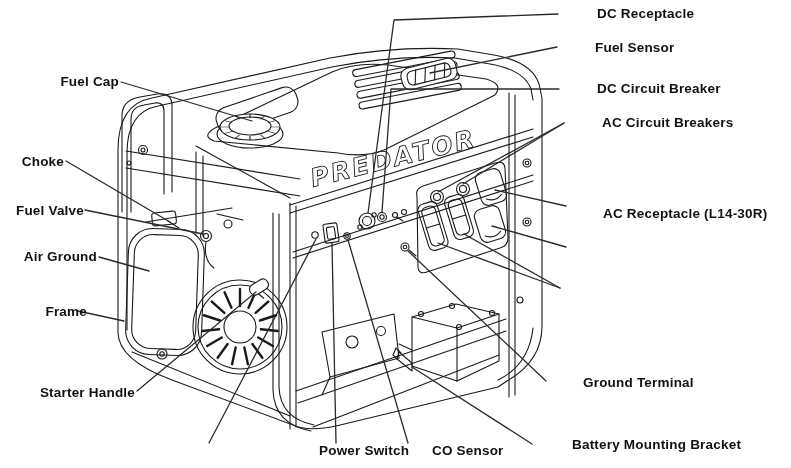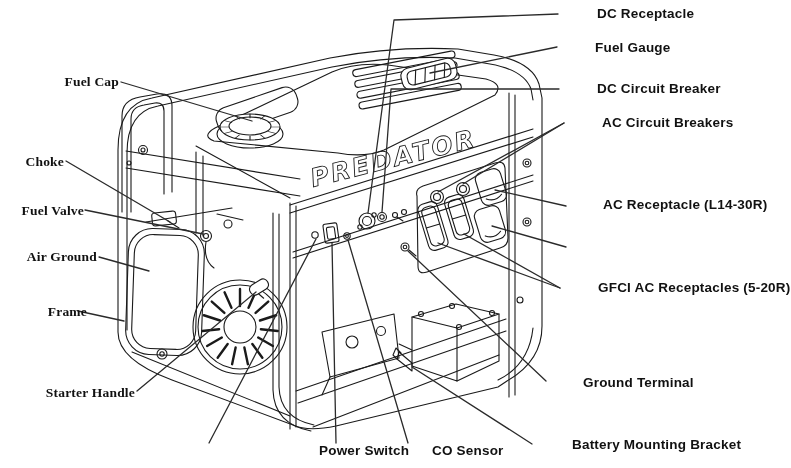--- a/index.html
+++ b/index.html
@@ -5,21 +5,21 @@
   html,body{margin:0;padding:0;background:#fff;}
   .stage{
     position:relative;width:791px;height:468px;background:#ffffff;
     font-family:"Liberation Sans",sans-serif;overflow:hidden;
   }
   .stage svg{position:absolute;left:0;top:0;}
   .lbl{
     position:absolute;font-size:13.5px;line-height:14px;font-weight:700;
     color:#111;white-space:nowrap;letter-spacing:.2px;padding-left:36px;
   }
-  .lbl-l{text-align:right;font-family:Liberation Serif, serif;}
+  .lbl-l{text-align:right;}
 </style>
 </head>
 <body>
 
 <div class="stage">
 
   <svg width="791" height="468" viewBox="0 0 791 468">
 
     <g fill="none" stroke-width="1.1" stroke-linecap="round" stroke-linejoin="round" stroke="#1a1a1a">
 
@@ -259,20 +259,19 @@
   <div class="lbl lbl-l" style="right:727px;top:155px">Choke</div>
   <div class="lbl lbl-l" style="right:707px;top:204px">Fuel Valve</div>
   <div class="lbl lbl-l" style="right:694px;top:250px">Air Ground</div>
   <div class="lbl lbl-l" style="right:704px;top:305px">Frame</div>
   <div class="lbl lbl-l" style="right:656px;top:386px">Starter Handle</div>
 
   <div class="lbl" style="left:283px;top:444px">Power Switch</div>
   <div class="lbl" style="left:396px;top:444px">CO Sensor</div>
 
   <div class="lbl" style="left:561px;top:7px">DC Receptacle</div>
-  <div class="lbl" style="left:559px;top:41px">Fuel Gauge</div>
+  <div class="lbl" style="left:559px;top:41px">Fuel Sensor</div>
   <div class="lbl" style="left:561px;top:82px">DC Circuit Breaker</div>
   <div class="lbl" style="left:566px;top:116px">AC Circuit Breakers</div>
-  <div class="lbl" style="left:567px;top:198px">AC Receptacle (L14-30R)</div>
-  <div class="lbl" style="left:562px;top:281px">GFCI AC Receptacles (5-20R)</div>
+  <div class="lbl" style="left:567px;top:207px">AC Receptacle (L14-30R)</div>
   <div class="lbl" style="left:536px;top:438px">Battery Mounting Bracket</div>
   <div class="lbl" style="left:547px;top:376px">Ground Terminal</div>
 </div>
 
 </body></html>

